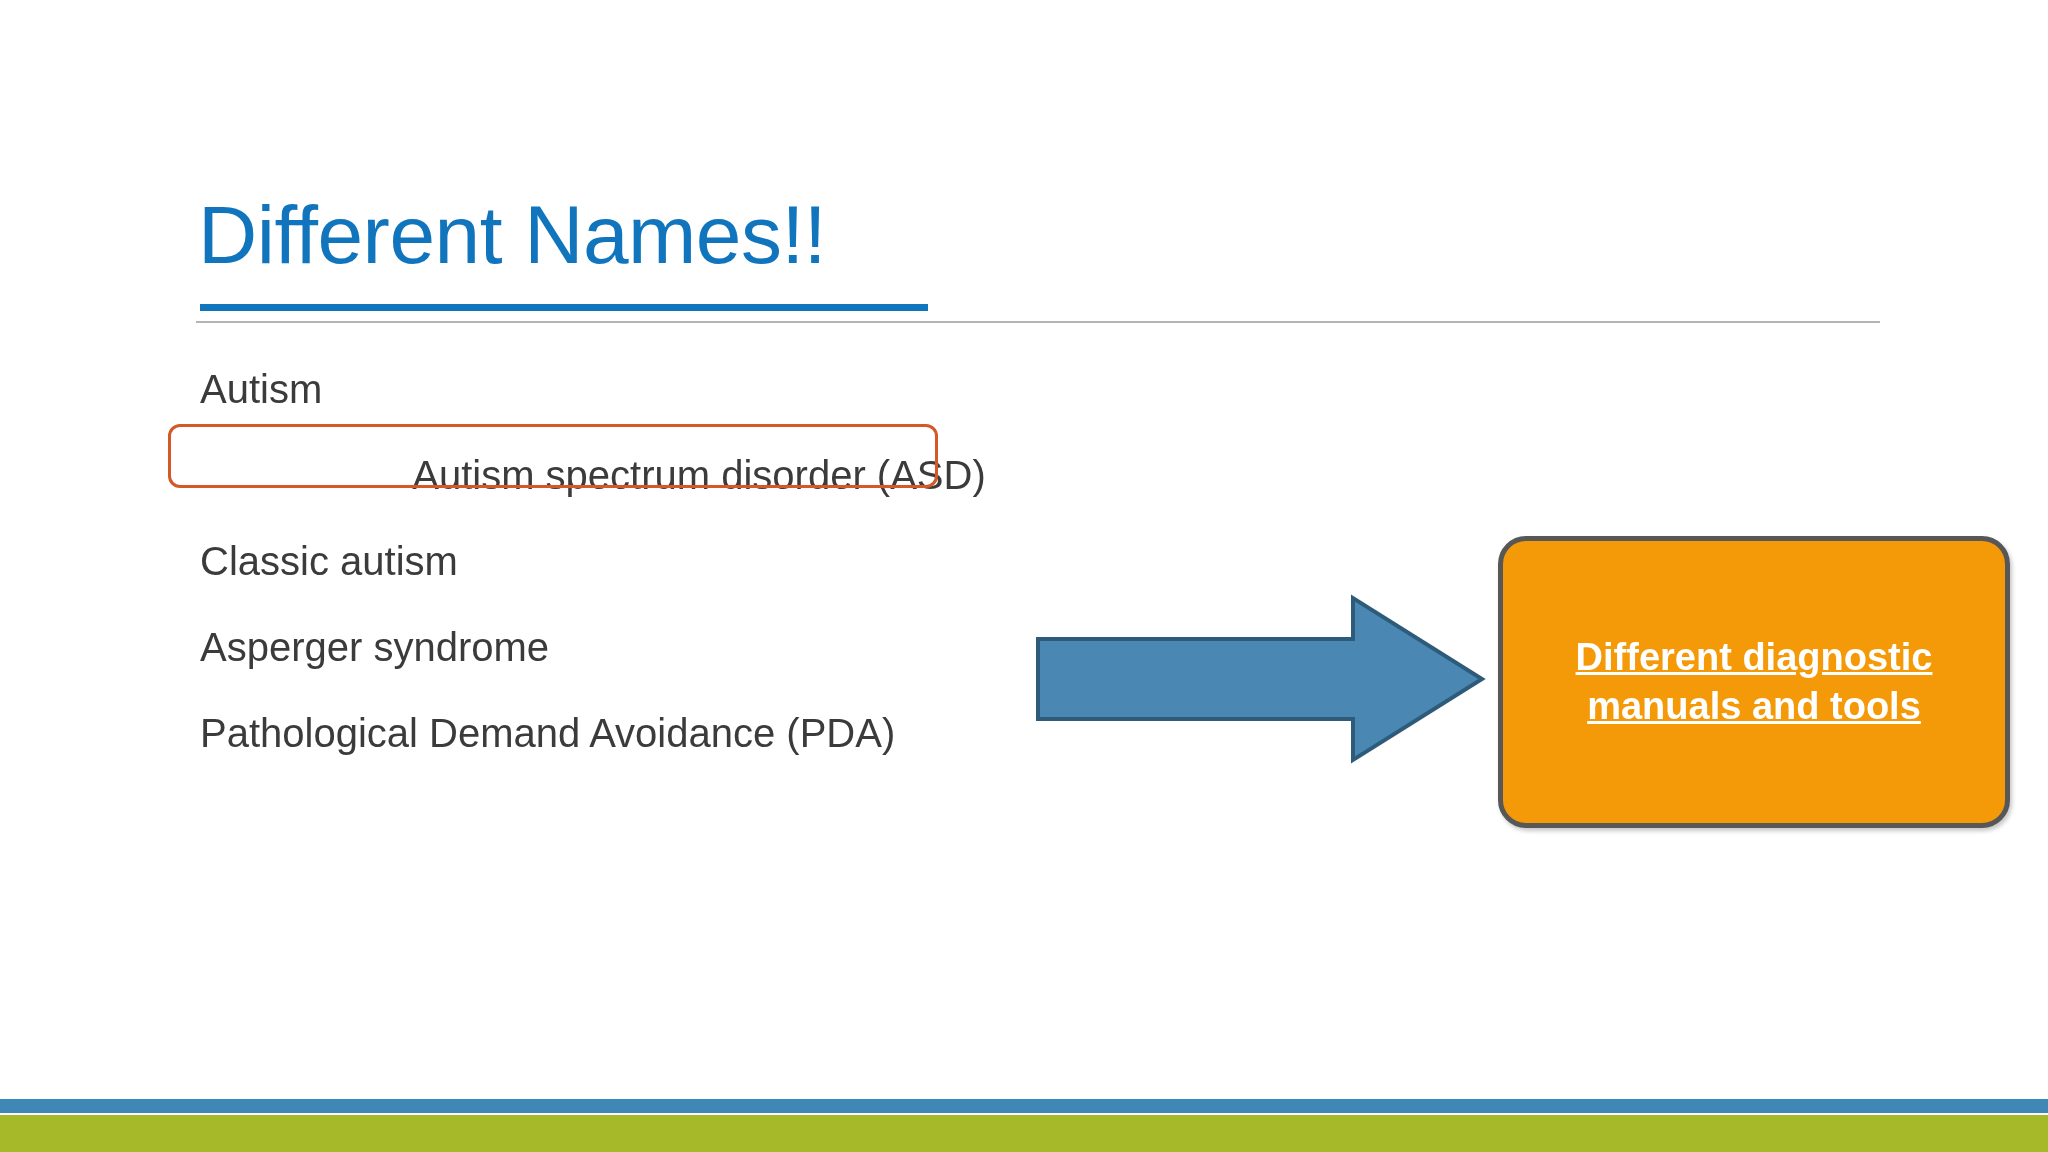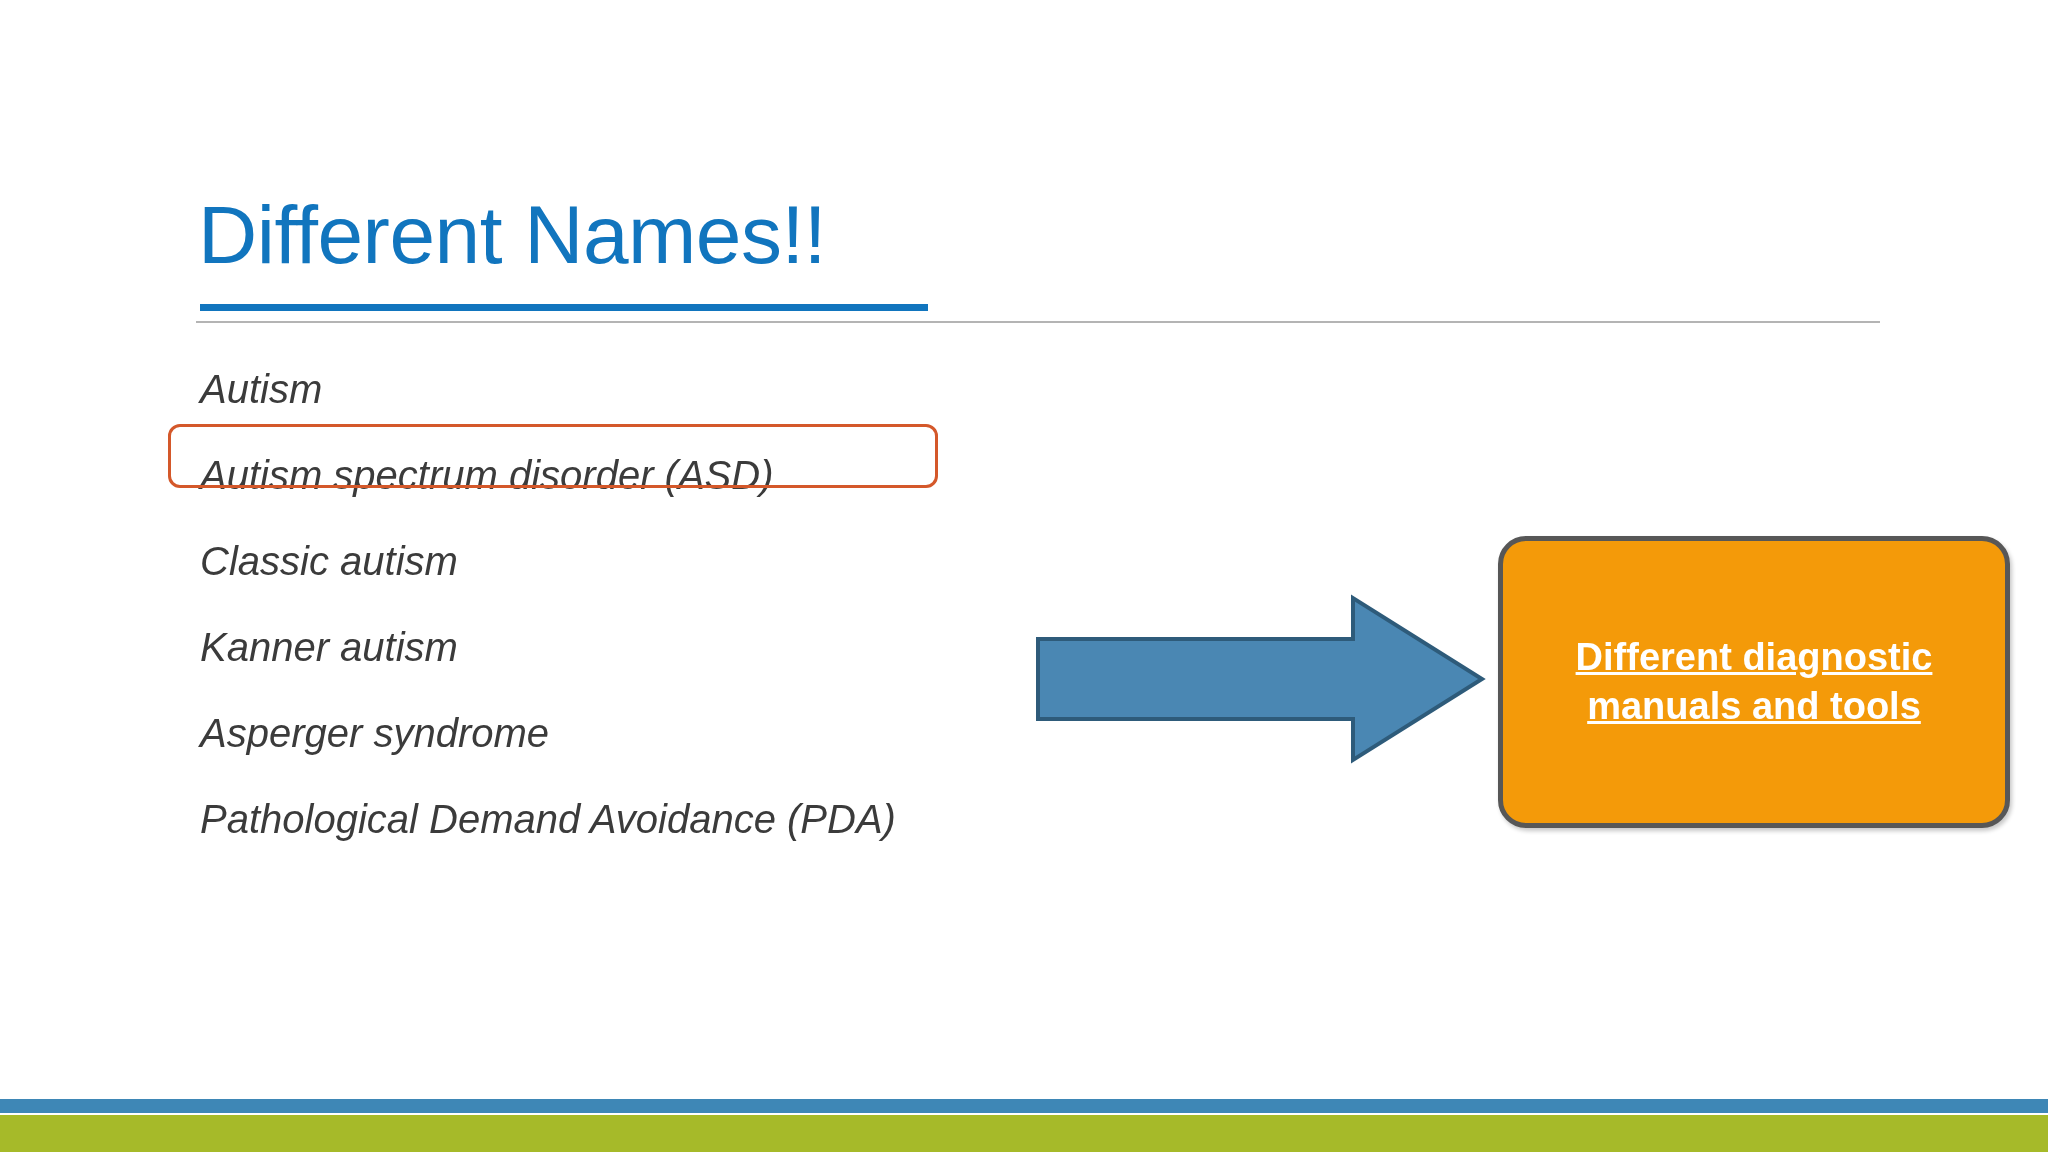--- a/index.html
+++ b/index.html
@@ -51,34 +51,34 @@
     height: 2px;
     background: #b4b4b4;
   }
 
   
   #name-list {
     position: absolute;
     left: 198px;
     top: 310px;
     width: 1000px;
-    font-style: italic;
   }
   .name-item {
     font-family: "Liberation Sans", sans-serif;
     font-size: 40px;
     font-weight: 400;
     color: #3b3b3b;
     line-height: 86px;
     height: 86px;
     white-space: nowrap;
     padding-left: 2px;
   }
   .name-item.highlight {
     position: relative;
+    text-align: center;
   }
 
   
   #asd-outline {
     position: absolute;
     left: 168px;
     top: 388px;
     width: 770px;
     height: 64px;
     border: 3px solid #D4582A;
@@ -154,21 +154,20 @@
   <div id="title-block">
     <div id="slide-title">Different Names!!</div>
   </div>
   <div id="title-underline"></div>
   <div id="title-rule"></div>
 
   <div id="name-list">
     <div class="name-item">Autism</div>
     <div class="name-item highlight">Autism spectrum disorder (ASD)</div>
     <div class="name-item">Classic autism</div>
-    <div class="name-item">Kanner autism</div>
     <div class="name-item">Asperger syndrome</div>
     <div class="name-item">Pathological Demand Avoidance (PDA)</div>
   </div>
 
   <div id="asd-outline"></div>
 
   <div id="block-arrow">
     <svg viewBox="0 0 450 170" xmlns="http://www.w3.org/2000/svg" aria-hidden="true">
       <polygon points="2,45 317,45 317,4 446,85 317,166 317,125 2,125" fill="#4A87B3" stroke="#2E5B7A" stroke-width="4" stroke-linejoin="miter"></polygon>
     </svg>

